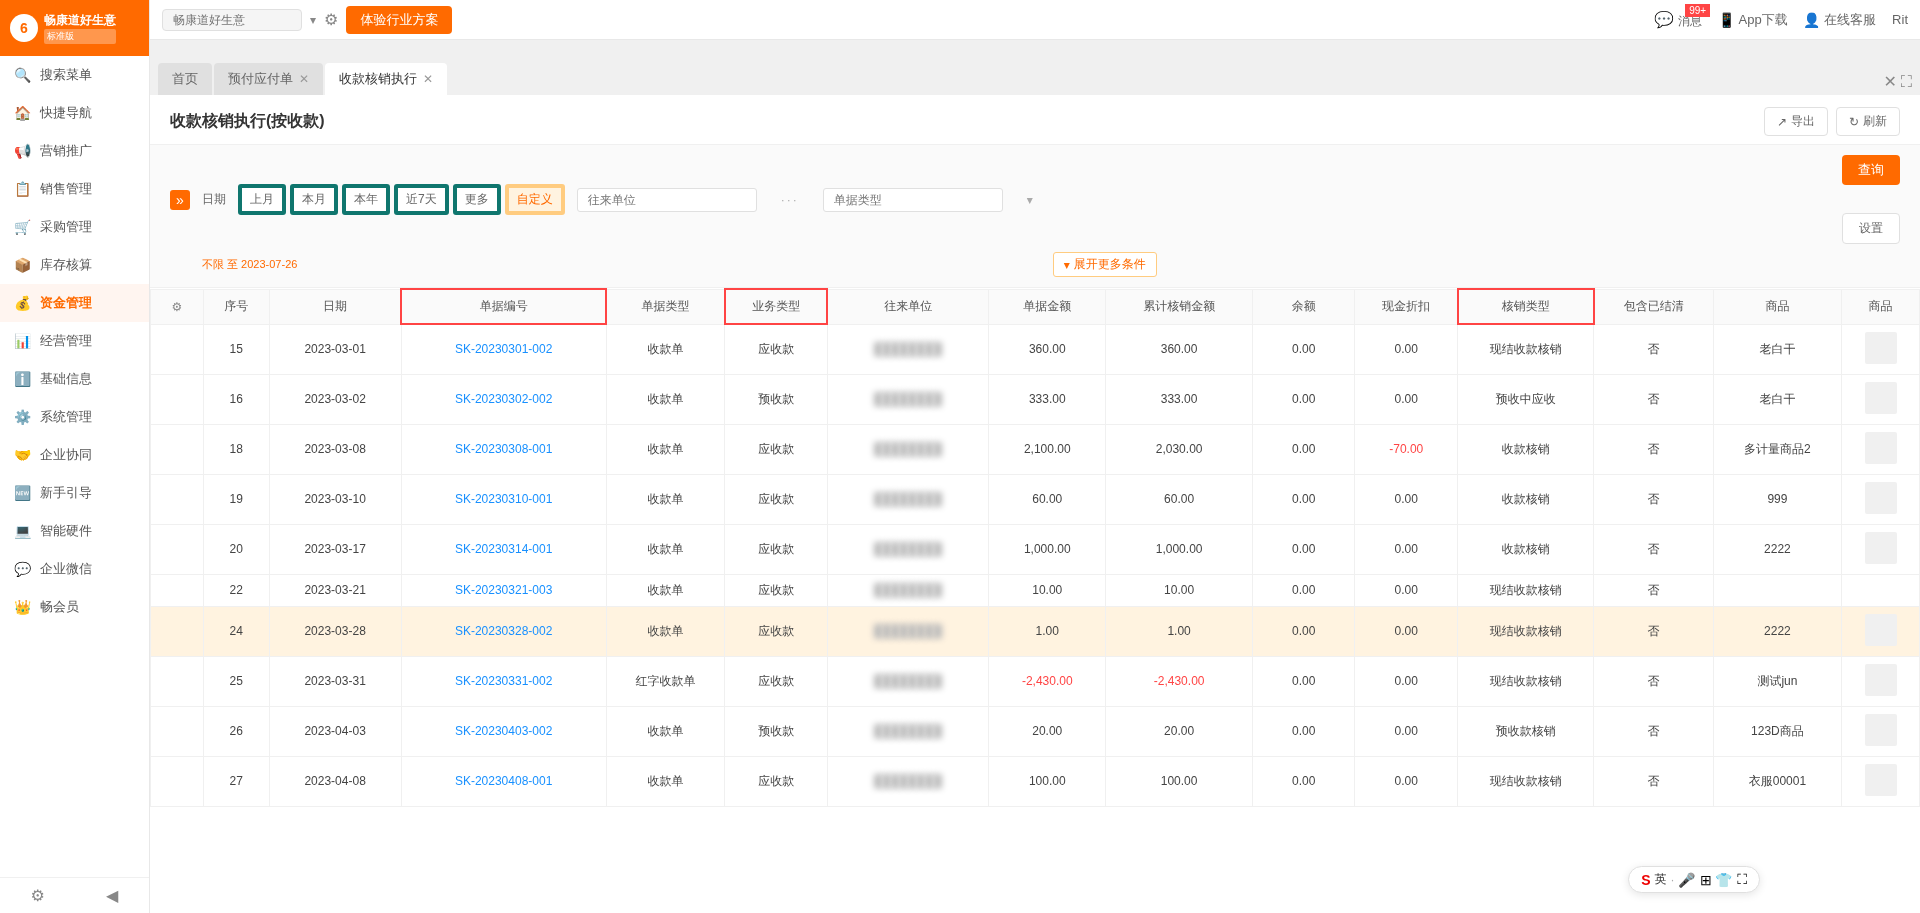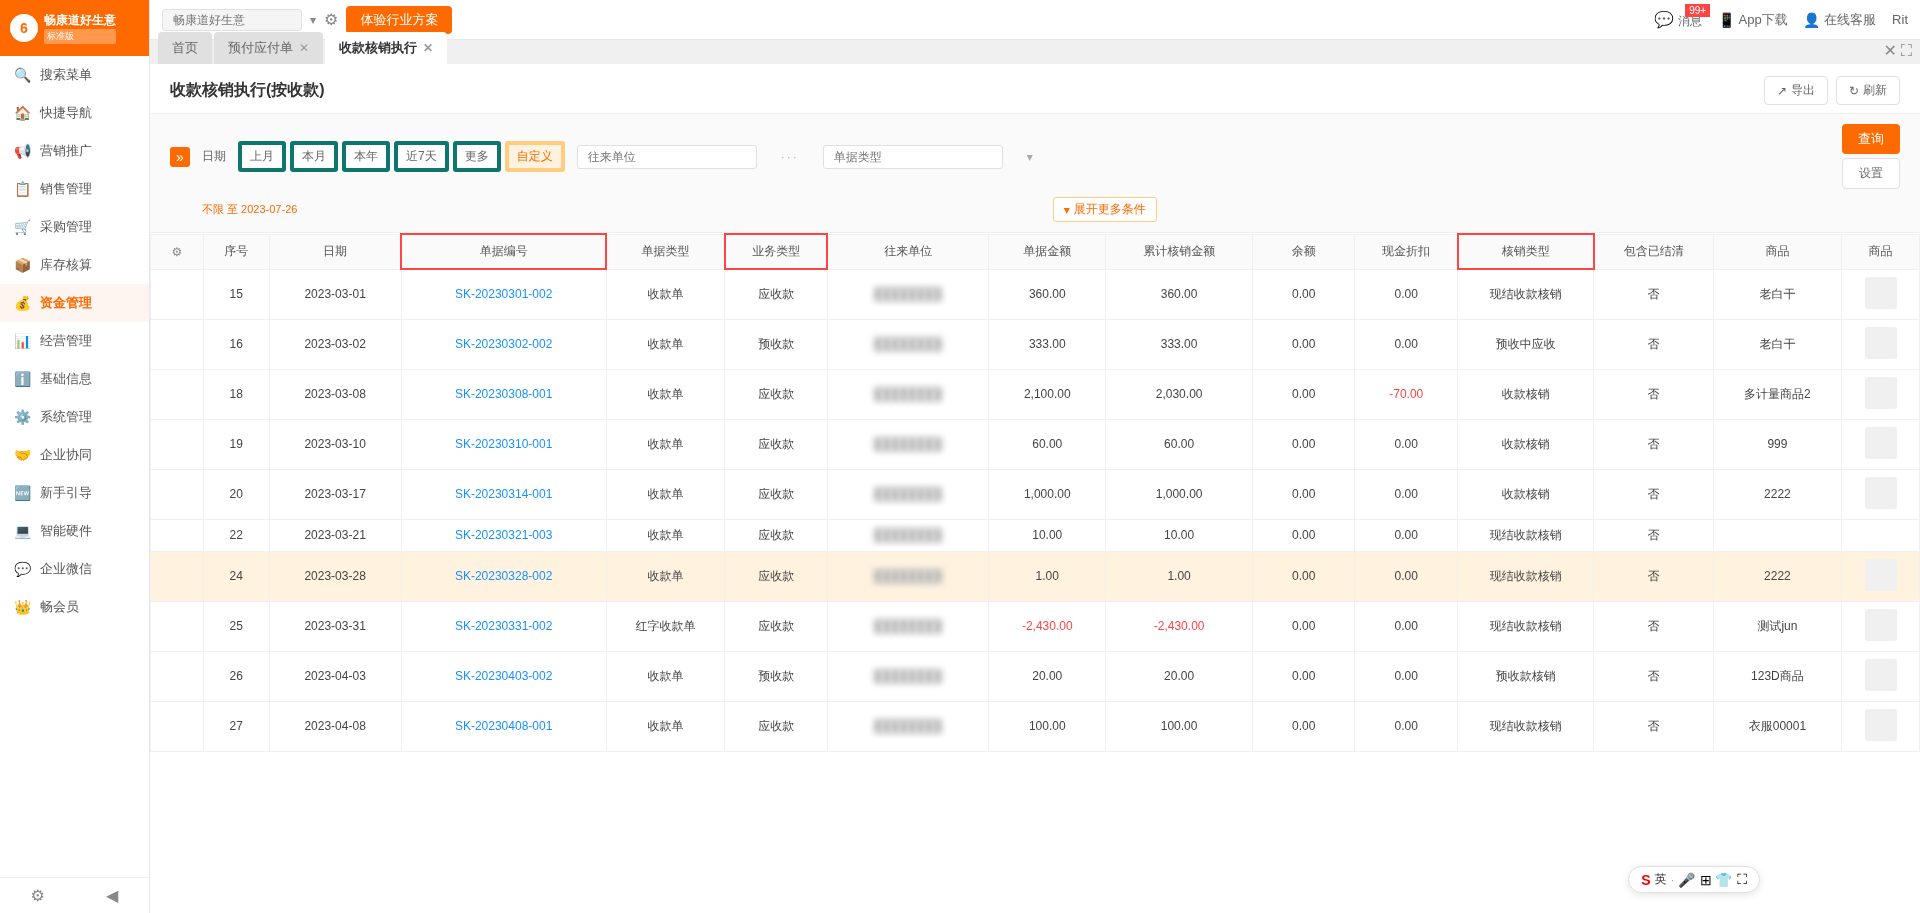--- a/index.html
+++ b/index.html
@@ -22,23 +22,23 @@
     .topbar { height: 40px; background: #fff; border-bottom: 1px solid #e8e8e8; display: flex; align-items: center; padding: 0 12px; gap: 8px; flex-shrink: 0; }
     .topbar-brand-input { background: #f5f5f5; border: 1px solid #e0e0e0; border-radius: 4px; padding: 3px 10px; font-size: 12px; color: #999; width: 140px; }
     .topbar-gear { color: #888; cursor: pointer; font-size: 16px; }
     .topbar-btn-orange { background: #ff6a00; color: #fff; border: none; border-radius: 4px; padding: 5px 14px; font-size: 13px; cursor: pointer; }
     .topbar-right { margin-left: auto; display: flex; align-items: center; gap: 16px; color: #666; font-size: 13px; }
     .topbar-msg { position: relative; cursor: pointer; }
     .topbar-badge { background: #ff4444; color: #fff; font-size: 10px; border-radius: 0; padding: 1px 4px; position: absolute; top: -6px; right: -8px; }
     .topbar-user { color: #666; font-size: 13px; text-align: center; }
 
     
-    .tabbar { height: 24px; background: #f0f0f0; display: flex; align-items: flex-end; padding: 0 8px; flex-shrink: 0; gap: 2px; }
+    .tabbar { height: 55px; background: #f0f0f0; display: flex; align-items: flex-end; padding: 0 8px; flex-shrink: 0; gap: 2px; }
     .tab { padding: 7px 14px; border-radius: 4px 4px 0 0; cursor: pointer; font-size: 13px; display: flex; align-items: center; gap: 6px; background: #e0e0e0; color: #666; }
-    .tab.active { background: #fff; color: #333; font-weight: 700; }
+    .tab.active { background: #fff; color: #333; font-weight: 400; }
     .tab-close { color: #999; font-size: 12px; cursor: pointer; }
     .tabbar-actions { margin-left: auto; display: flex; align-items: center; gap: 4px; padding-bottom: 4px; }
     .tabbar-icon-btn { background: none; border: none; color: #888; cursor: pointer; font-size: 16px; }
 
     
     .page-content { flex: 1; background: #fff; overflow: hidden; display: flex; flex-direction: column; padding: 0; }
     .page-header { padding: 12px 20px 8px; display: flex; align-items: center; justify-content: space-between; border-bottom: 1px solid #f0f0f0; }
     .page-title { font-size: 16px; font-weight: 600; color: #333; }
     .page-header-actions { display: flex; gap: 8px; }
     .btn-outline { border: 1px solid #e0e0e0; background: #fff; color: #666; border-radius: 4px; padding: 5px 12px; cursor: pointer; font-size: 12px; display: flex; align-items: center; gap: 4px; }
@@ -49,21 +49,21 @@
     .filter-toggle { background: #ff6a00; color: #fff; border: none; border-radius: 3px; width: 20px; height: 20px; cursor: pointer; font-size: 14px; display: flex; align-items: center; justify-content: center; }
     .filter-label { color: #666; font-size: 12px; }
     .filter-date-btns { display: flex; gap: 4px; }
     .filter-date-btn { border: 4px solid #0f766e; background: #fff; color: #666; border-radius: 3px; padding: 3px 8px; cursor: pointer; font-size: 12px; }
     .filter-date-btn.custom { background: #fff3e0; color: #ff6a00; border-color: #ffcc80; }
     .filter-date-range { color: #ff6a00; font-size: 11px; }
     .filter-input { border: 1px solid #e0e0e0; border-radius: 3px; padding: 4px 10px; font-size: 12px; color: #666; width: 180px; }
     .filter-select { border: 1px solid #e0e0e0; border-radius: 3px; padding: 4px 10px; font-size: 12px; color: #666; width: 180px; }
     .filter-dots { color: #aaa; letter-spacing: 2px; }
     .btn-query { background: #ff6a00; color: #fff; border: none; border-radius: 4px; padding: 6px 16px; cursor: pointer; font-size: 13px; }
-    .btn-settings { border: 1px solid #e0e0e0; background: #fff; color: #666; border-radius: 4px; padding: 6px 11px; cursor: pointer; font-size: 12px; }
+    .btn-settings { border: 1px solid #e0e0e0; background: #fff; color: #666; border-radius: 4px; padding: 6px 11px; cursor: pointer; font-size: 12px; margin-top: 24px; }
     .expand-more { color: #ff6a00; font-size: 12px; cursor: pointer; display: flex; align-items: center; gap: 4px; border: 1px solid #ffcc80; border-radius: 3px; padding: 3px 10px; background: #fff; }
 
     
     .table-container { flex: 1; overflow: auto; padding: 0 0 0; }
     table { width: 100%; border-collapse: collapse; font-size: 12px; }
     thead th { background: #fafafa; border: 1px solid #f0f0f0; padding: 8px 10px; text-align: center; color: #555; font-weight: 500; white-space: nowrap; position: sticky; top: 0; z-index: 2; }
     tbody td { border: 1px solid #f0f0f0; padding: 7px 10px; text-align: center; color: #444; white-space: nowrap; }
     tbody tr.highlighted { background: #fff3e0; }
     .cell-link { color: #1890ff; cursor: pointer; text-decoration: none; }
     .th-outlined { border: 2px solid #ff4444 !important; }

